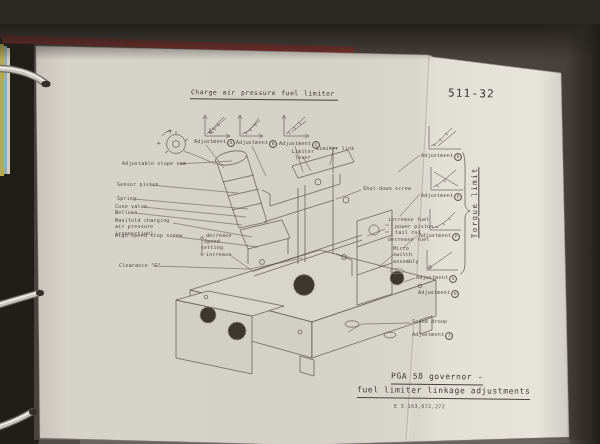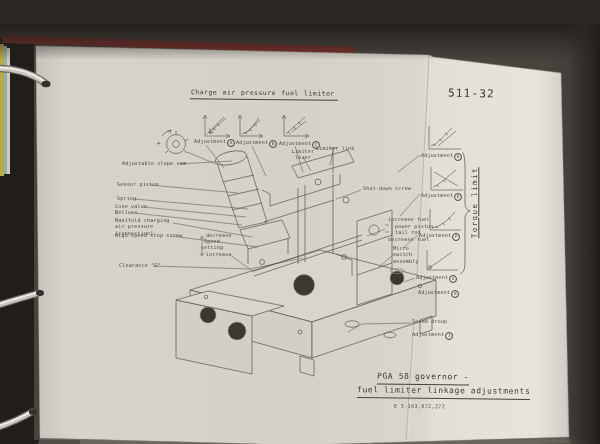--- a/index.html
+++ b/index.html
@@ -248,17 +248,17 @@
 <div class="lbl" style="left:421px;top:128px;"><span>Adjustment</span><span class="circ">D</span></div>
 <div class="lbl" style="left:421px;top:168px;"><span>Adjustment</span><span class="circ">E</span></div>
 <div class="lbl" style="left:419px;top:208px;"><span>Adjustment</span><span class="circ">F</span></div>
 <div class="lbl" style="left:416px;top:250px;"><span>Adjustment</span><span class="circ">G</span></div>
 <div class="lbl" style="left:418px;top:265px;"><span>Adjustment</span><span class="circ">H</span></div>
 <div class="lbl torque" style="left:434px;top:174px;">Torque limit</div>
 
 <div class="lbl" style="left:412px;top:294px;">Speed droop</div>
 <div class="lbl" style="left:412px;top:307px;"><span>Adjustment</span><span class="circ">J</span></div>
 
-<div class="lbl fl" style="left:377px;top:348px;">PGA 58 governor -</div>
+<div class="lbl fl" style="left:391px;top:348px;">PGA 58 governor -</div>
 <div class="lbl fl" style="left:357px;top:362px;">fuel limiter linkage adjustments</div>
 <div class="lbl ref" style="left:394px;top:379px;">E 3-103,072,272</div>
 
 </div>
 
 </body></html>

